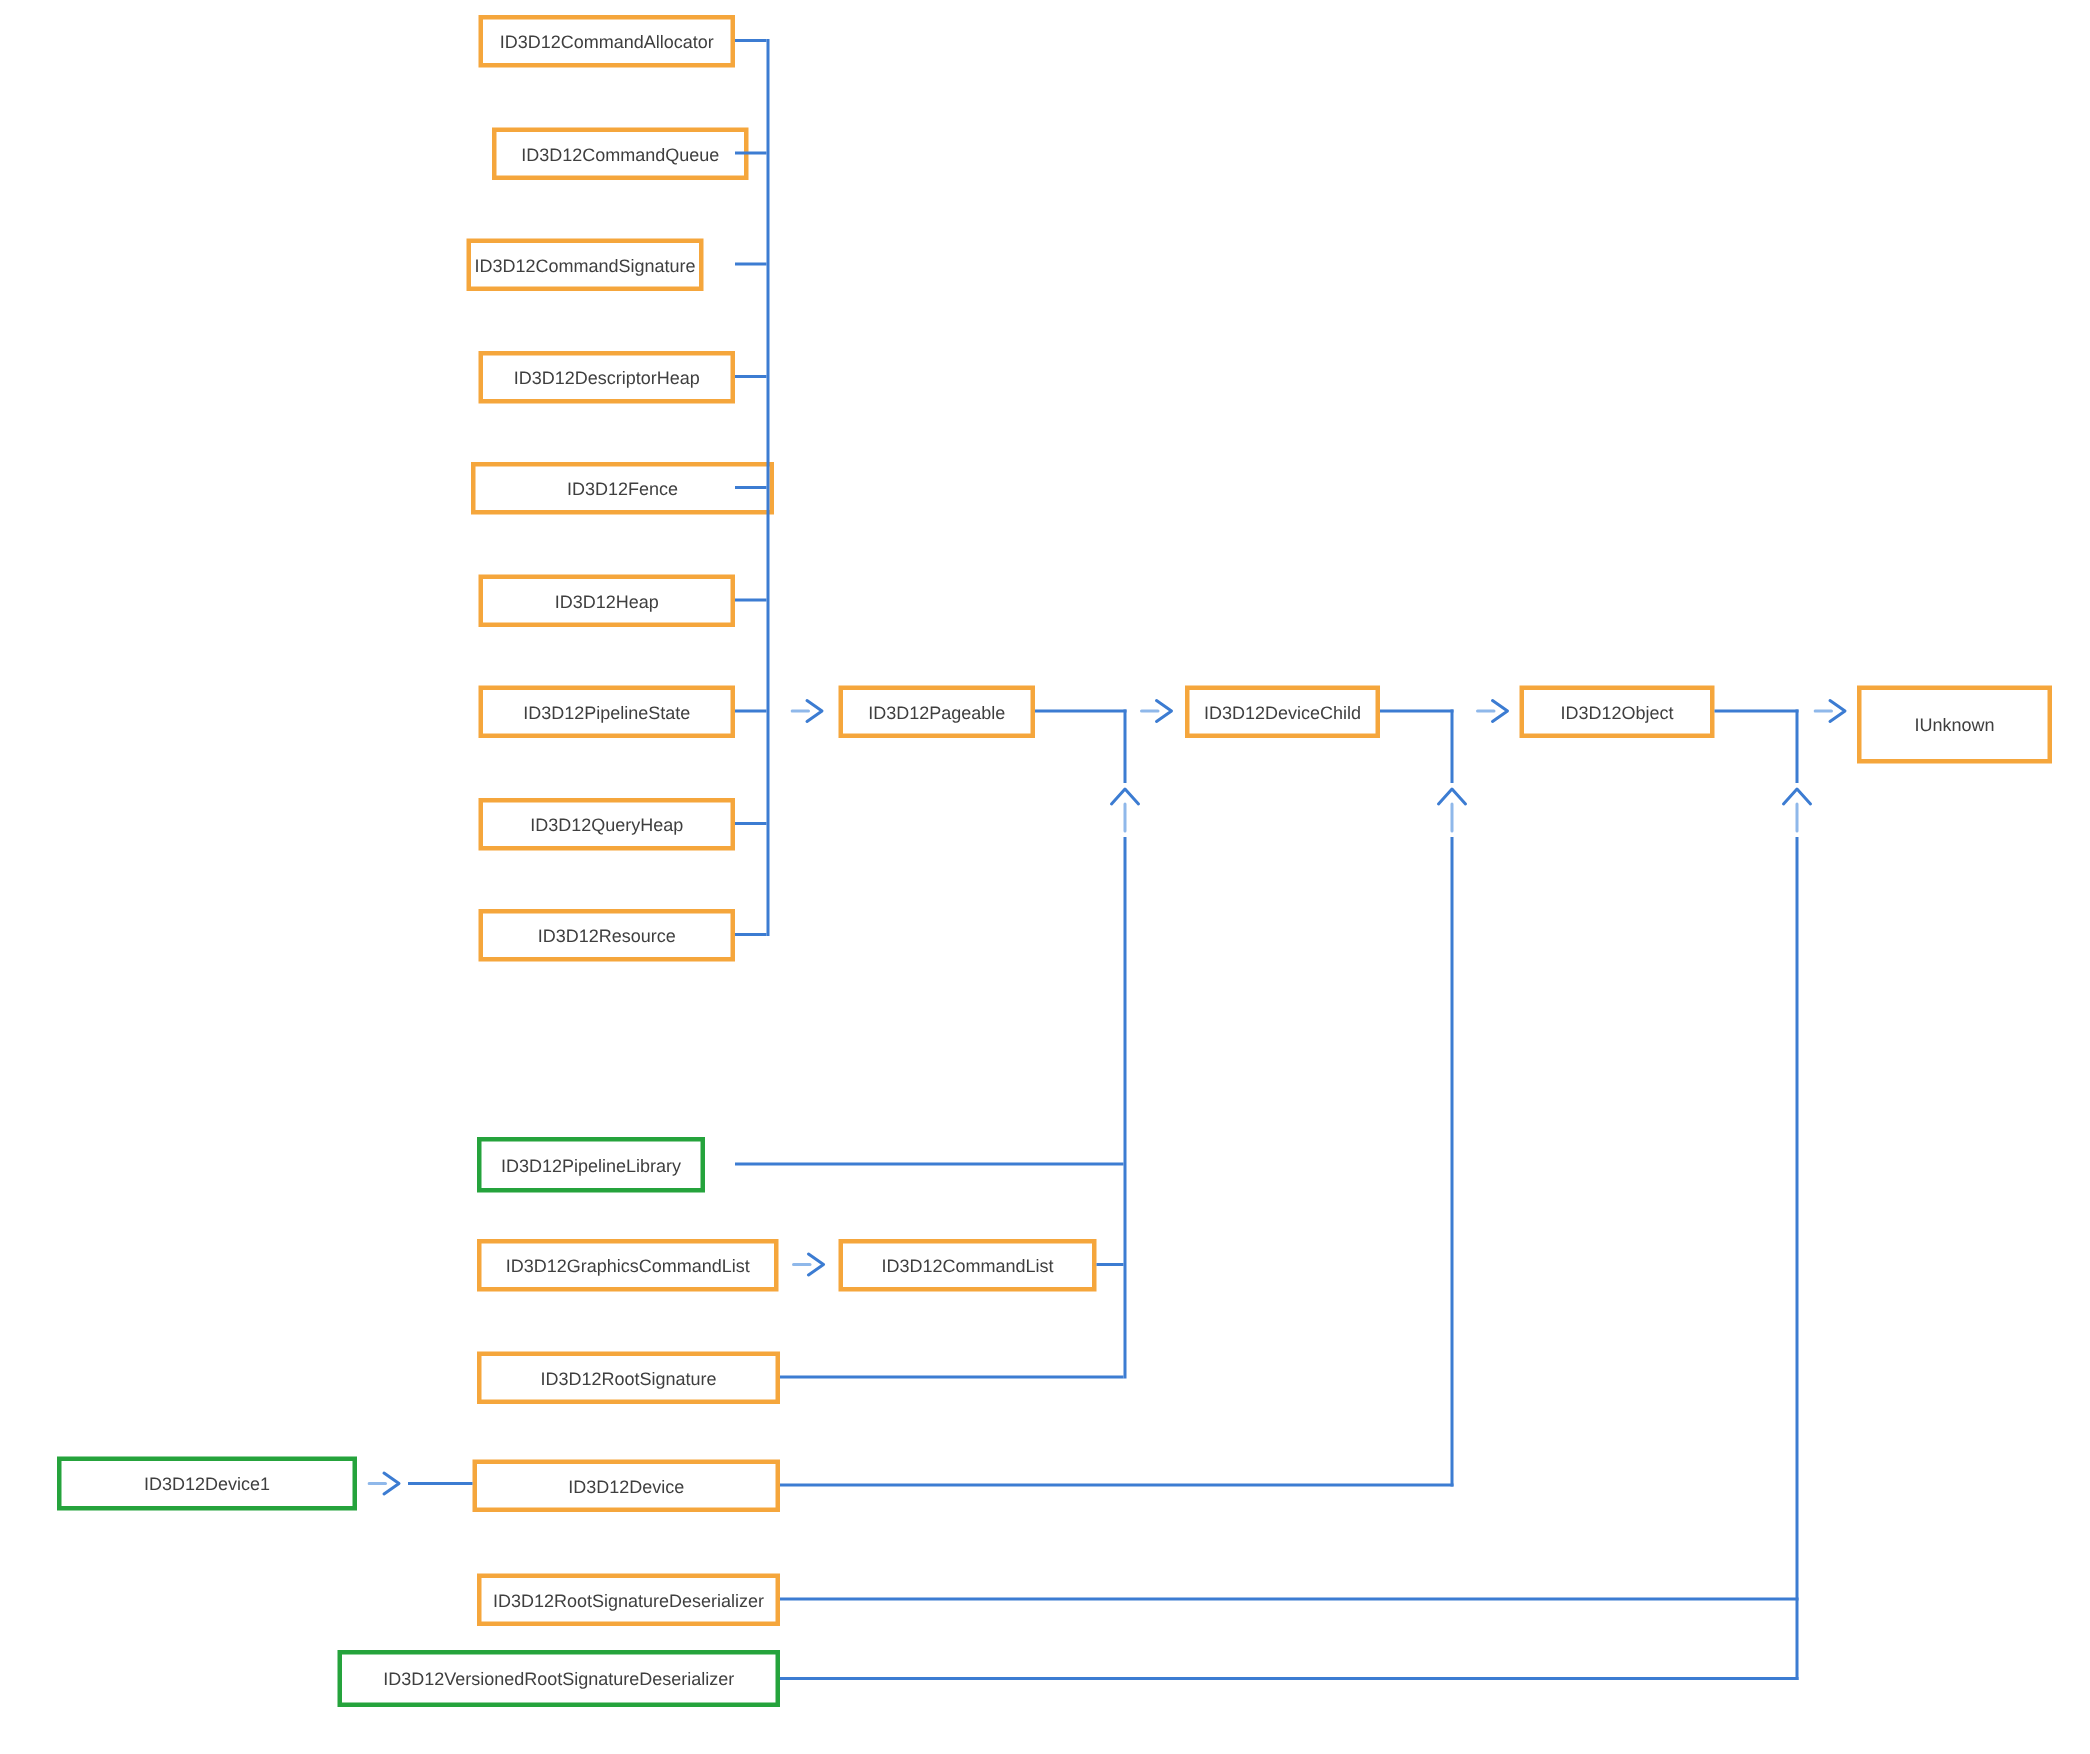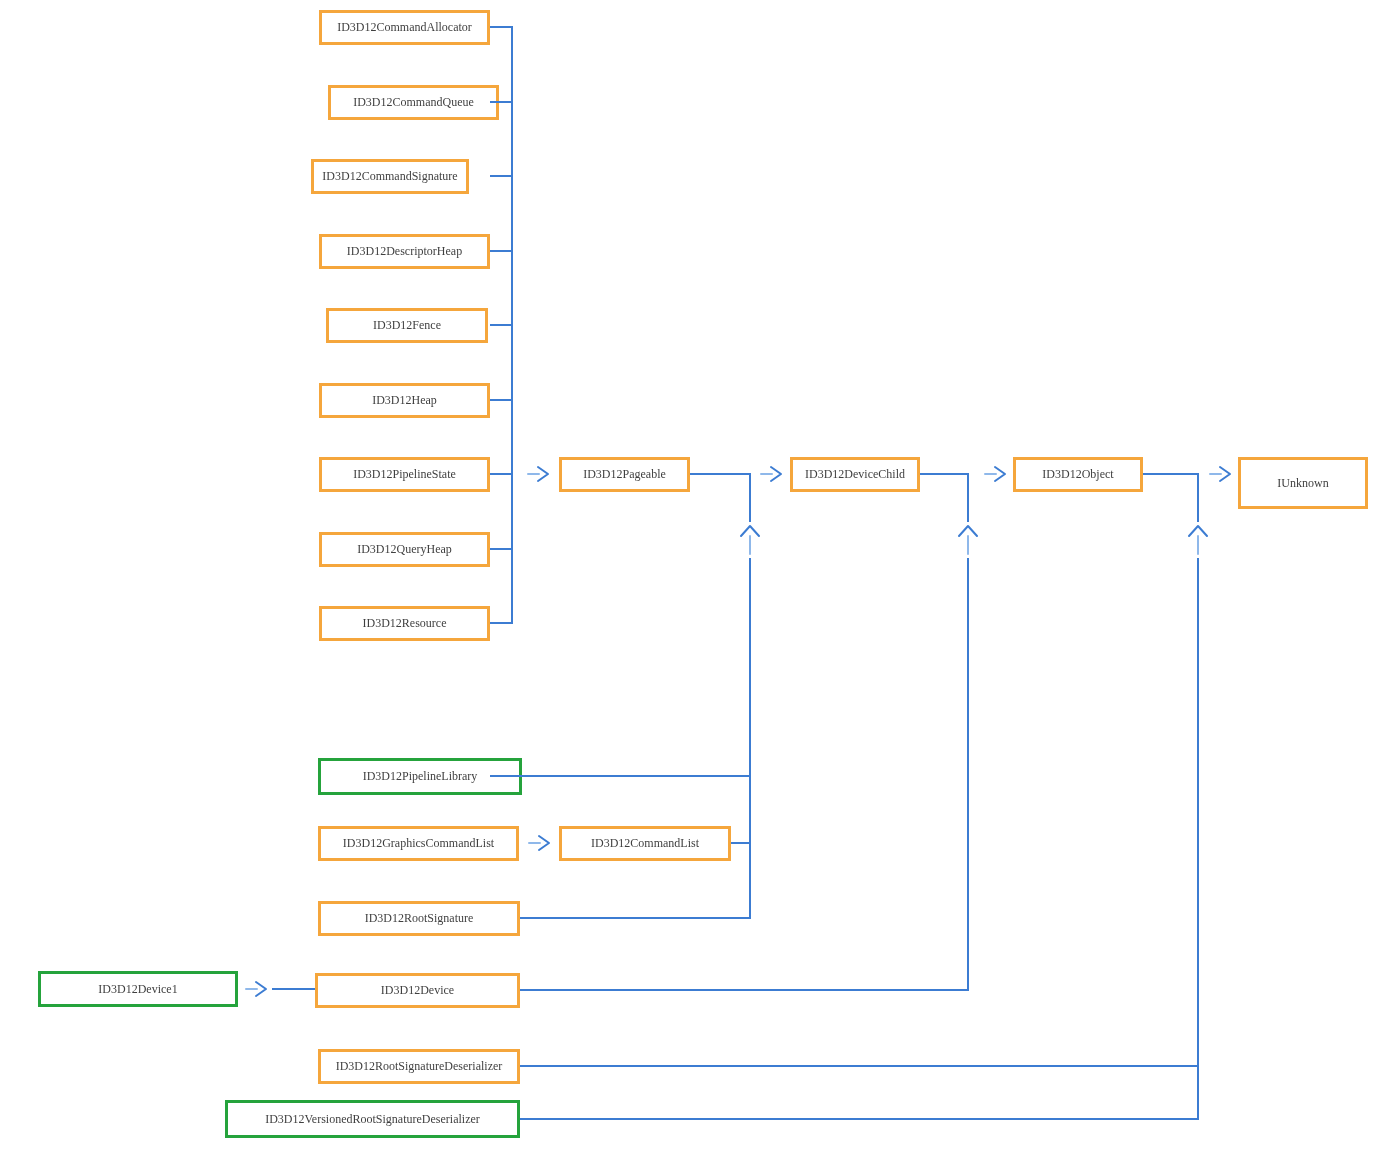--- a/index.html
+++ b/index.html
@@ -6,21 +6,21 @@
     --border-orange:#F5A63C;
     --border-green:#25A33C;
     --line-blue:#3C7CD2;
     --line-blue-light:#8FB8EA;
     --text:#3F3F3F;
     --background:#FFFFFF;
   }
   html,body{margin:0;padding:0;background:var(--background);}
   .canvas{
     position:relative;width:1393px;height:1169px;background:var(--background);
-    font-family:Liberation Serif, serif;overflow:hidden;
+    font-family:Liberation Sans, sans-serif;overflow:hidden;
   }
   .node{
     position:absolute;box-sizing:border-box;background:#fff;
     border:3px solid var(--border-orange);
     display:flex;align-items:center;justify-content:center;
     font-size:12px;color:var(--text);white-space:nowrap;text-align:center;
   }
   .node.green{border-color:var(--border-green);}
   .line{position:absolute;background:var(--line-blue);}
   .arrow{position:absolute;display:block;}
@@ -29,32 +29,32 @@
 </style>
 </head>
 <body>
 
 <div class="canvas">
 
   <div class="node" style="left:319px;top:10px;width:171px;height:35px">ID3D12CommandAllocator</div>
   <div class="node" style="left:328px;top:85px;width:171px;height:35px">ID3D12CommandQueue</div>
   <div class="node" style="left:311px;top:159px;width:158px;height:35px">ID3D12CommandSignature</div>
   <div class="node" style="left:319px;top:234px;width:171px;height:35px">ID3D12DescriptorHeap</div>
-  <div class="node" style="left:326px;top:308px;width:162px;height:35px">ID3D12Fence</div>
+  <div class="node" style="left:314px;top:308px;width:202px;height:35px">ID3D12Fence</div>
   <div class="node" style="left:319px;top:383px;width:171px;height:35px">ID3D12Heap</div>
   <div class="node" style="left:319px;top:457px;width:171px;height:35px">ID3D12PipelineState</div>
   <div class="node" style="left:319px;top:532px;width:171px;height:35px">ID3D12QueryHeap</div>
   <div class="node" style="left:319px;top:606px;width:171px;height:35px">ID3D12Resource</div>
 
   <div class="node" style="left:559px;top:457px;width:131px;height:35px">ID3D12Pageable</div>
   <div class="node" style="left:790px;top:457px;width:130px;height:35px">ID3D12DeviceChild</div>
   <div class="node" style="left:1013px;top:457px;width:130px;height:35px">ID3D12Object</div>
   <div class="node" style="left:1238px;top:457px;width:130px;height:52px">IUnknown</div>
 
-  <div class="node green" style="left:318px;top:758px;width:204px;height:37px">ID3D12PipelineLibrary</div>
+  <div class="node green" style="left:318px;top:758px;width:152px;height:37px">ID3D12PipelineLibrary</div>
   <div class="node" style="left:318px;top:826px;width:201px;height:35px">ID3D12GraphicsCommandList</div>
   <div class="node" style="left:559px;top:826px;width:172px;height:35px">ID3D12CommandList</div>
   <div class="node" style="left:318px;top:901px;width:202px;height:35px">ID3D12RootSignature</div>
   <div class="node green" style="left:38px;top:971px;width:200px;height:36px">ID3D12Device1</div>
   <div class="node" style="left:315px;top:973px;width:205px;height:35px">ID3D12Device</div>
   <div class="node" style="left:318px;top:1049px;width:202px;height:35px">ID3D12RootSignatureDeserializer</div>
   <div class="node green" style="left:225px;top:1100px;width:295px;height:38px">ID3D12VersionedRootSignatureDeserializer</div>
 
   <div class="line" style="left:490px;top:26px;width:21px;height:2px"></div>
   <div class="line" style="left:490px;top:101px;width:21px;height:2px"></div>

